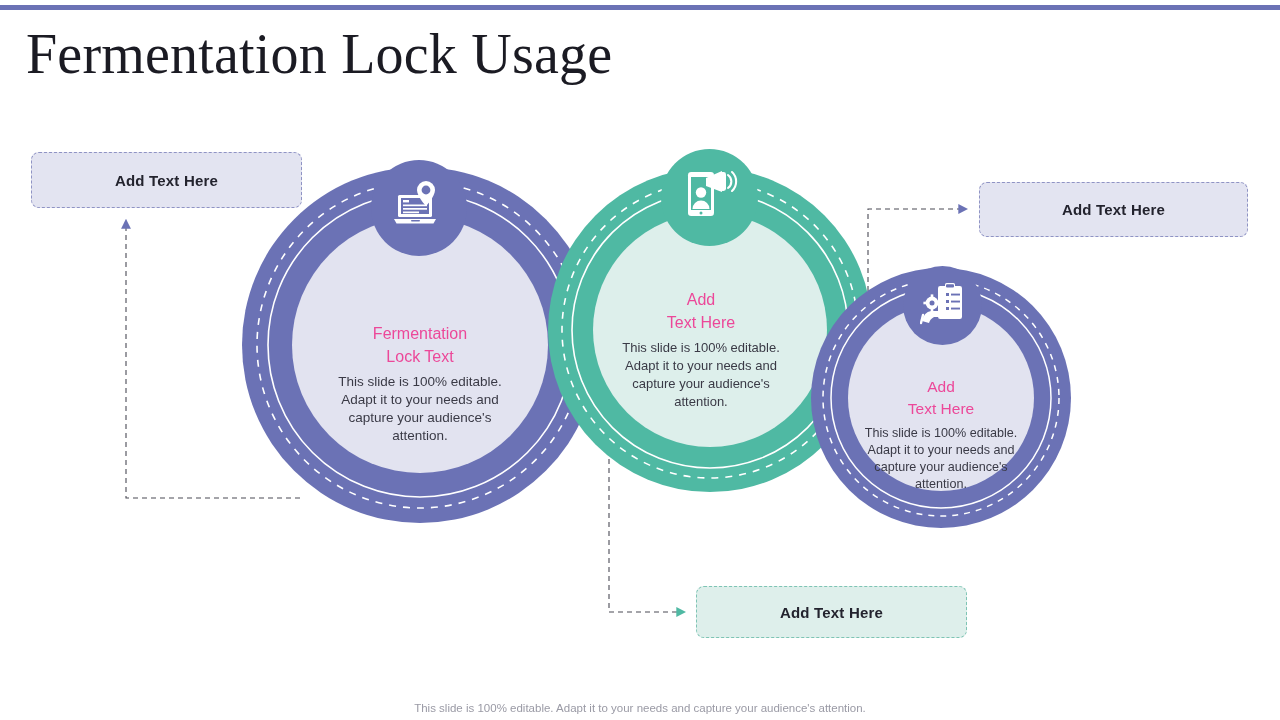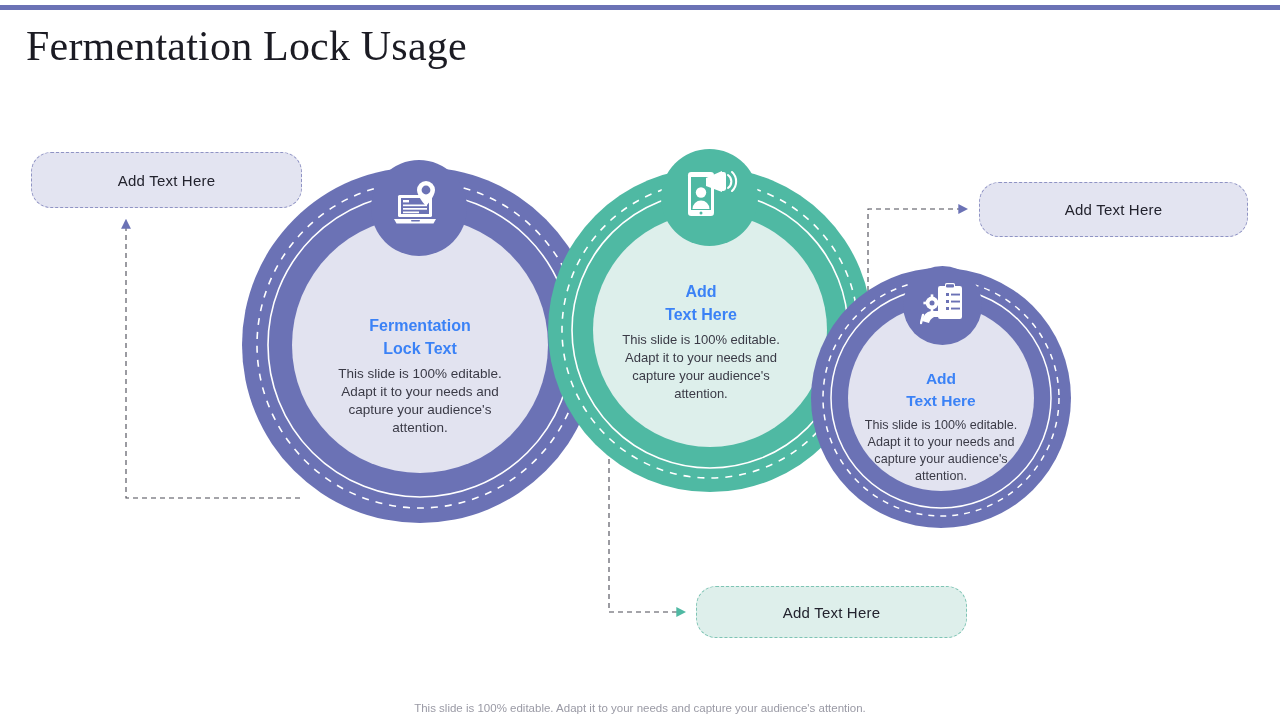--- a/index.html
+++ b/index.html
@@ -23,44 +23,44 @@
     width: 1280px; height: 5px;
     background: #6b72b5;
   }
 
   
   #title {
     position: absolute;
     left: 26px; top: 22px;
     width: 900px;
     font-family: "Liberation Serif", serif;
-    font-size: 42px;
+    font-size: 56px;
     font-weight: 400;
     color: #1b1b23;
     letter-spacing: .2px;
     white-space: nowrap;
   }
 
   
   #art {
     position: absolute;
     left: 0; top: 0;
     width: 1280px; height: 720px;
   }
 
   
   .textbox {
     position: absolute;
     box-sizing: border-box;
     display: flex;
     align-items: center;
     justify-content: center;
-    border-radius: 20px;
+    border-radius: 8px;
     font-size: 15px;
-    font-weight: normal;
+    font-weight: bold;
     color: #23232e;
     letter-spacing: .2px;
   }
   .tb-purple {
     background: #e3e4f1;
     border: 1px dashed #8f93c4;
   }
   .tb-teal {
     background: #deefeb;
     border: 1px dashed #7ec4b4;
@@ -71,24 +71,24 @@
   #tb-bottom { left: 696px; top: 586px; width: 271px; height: 52px; }
 
   
   .circle-text {
     position: absolute;
     text-align: center;
     box-sizing: border-box;
   }
   .circle-text .head {
     font-size: 16px;
-    font-weight: bold;
-    color: #3b82f6;
+    font-weight: normal;
+    color: #ec4899;
     line-height: 1.42;
-    margin: 4px 0 5px 0;
+    margin: 12px 0 5px 0;
   }
   .circle-text .body {
     font-size: 13.5px;
     color: #3a3a46;
     line-height: 1.32;
     margin: 0;
   }
 
   #ct-left   { left: 322px; top: 311px; width: 196px; }
   #ct-mid    { left: 619px; top: 277px; width: 164px; }

